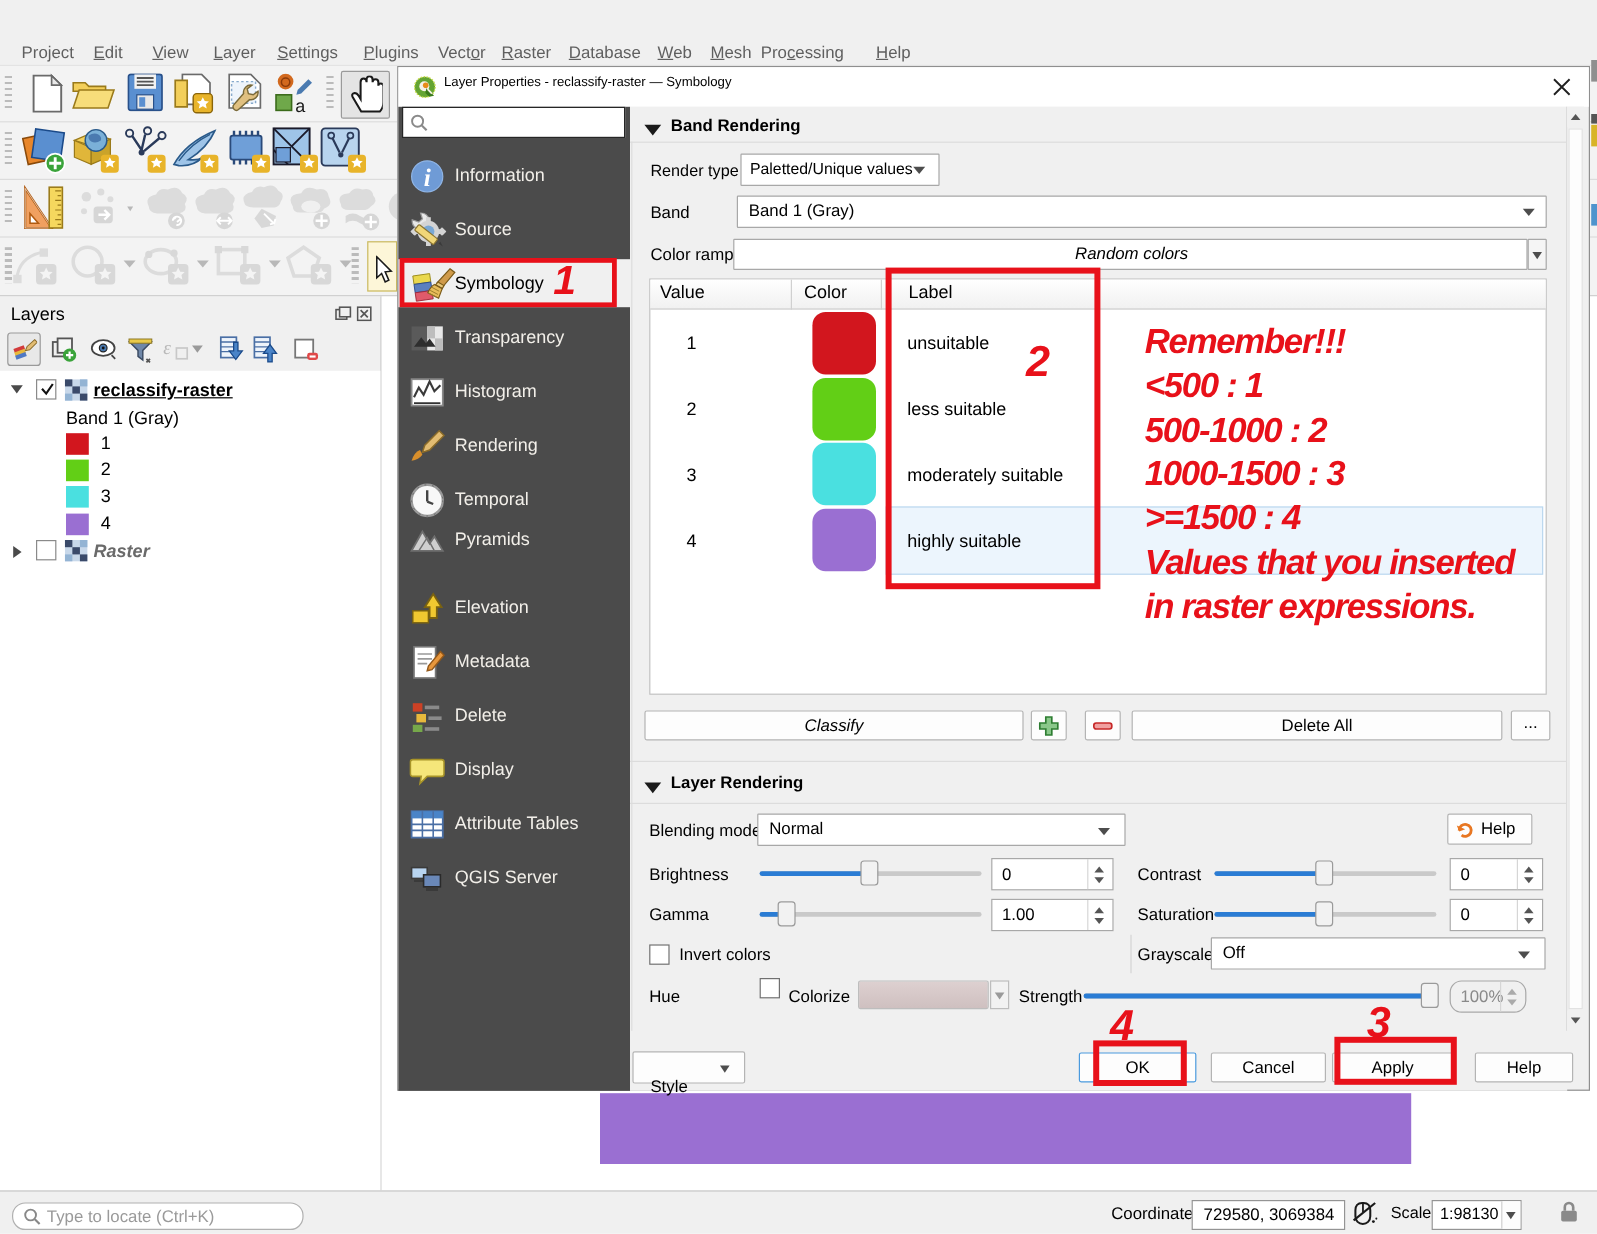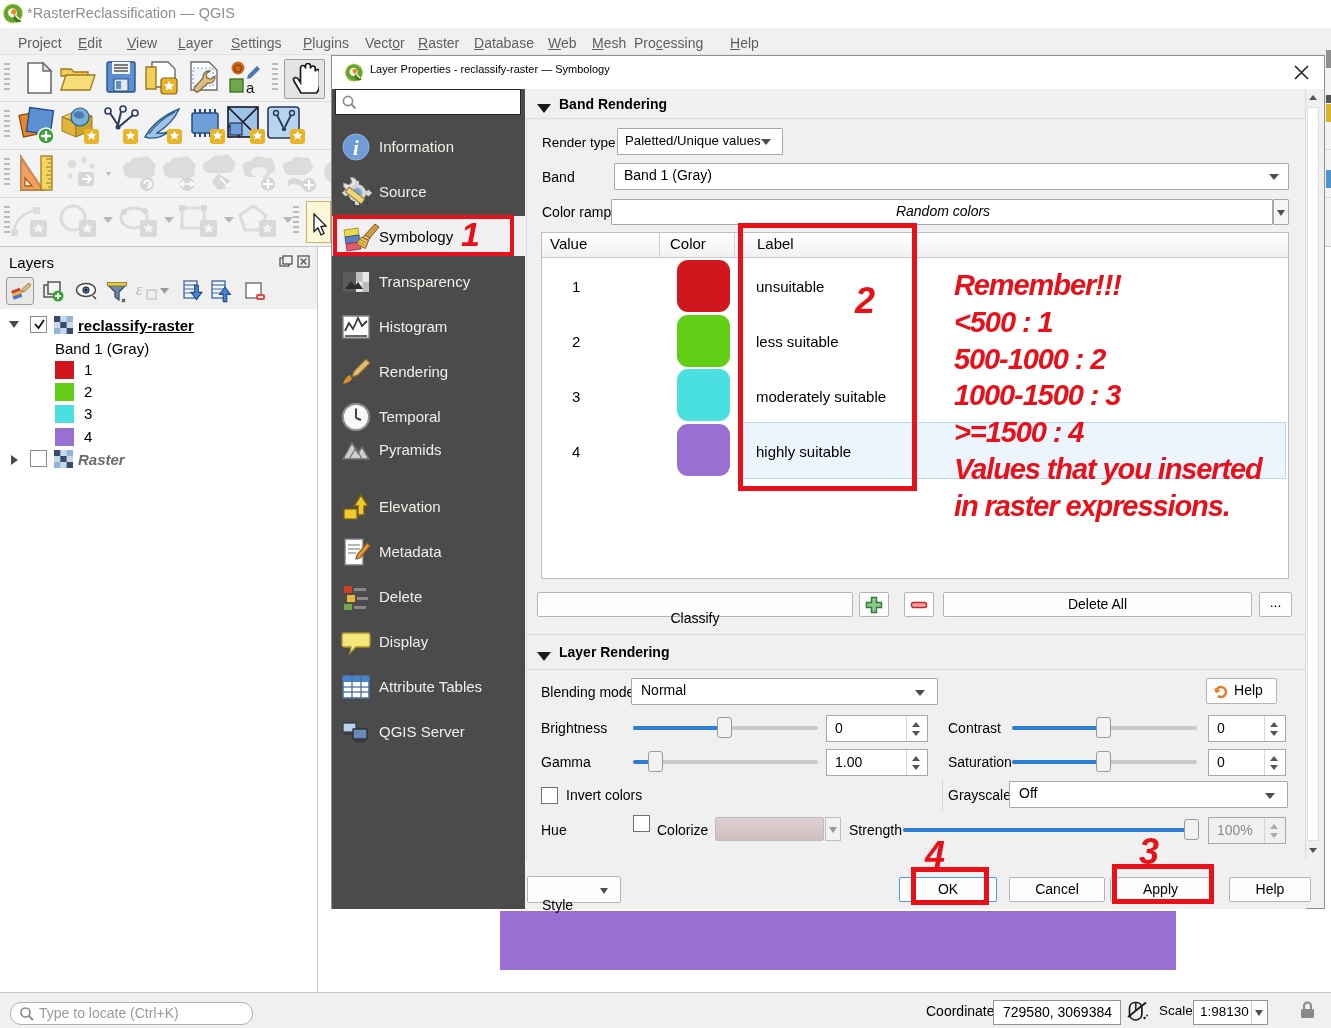--- a/index.html
+++ b/index.html
@@ -26,30 +26,20 @@
 .spin .arrs { position:absolute; right:1px; top:0; width:20px; height:25px; border-left:1px solid #d6d6d6; }
 .uparr { position:absolute; left:5px; top:6px; width:0; height:0; border-left:4px solid transparent; border-right:4px solid transparent; border-bottom:5px solid #555; }
 .dnarr { position:absolute; left:5px; bottom:5px; width:0; height:0; border-left:4px solid transparent; border-right:4px solid transparent; border-top:5px solid #555; }
 .menu-item { position:absolute; top:7px; color:#5f5f5f; }
 .gico { fill:#cfcfcf; }
 </style>
 </head>
 <body>
 <div id="root">
 
-<div class="ab" style="left:0;top:0;width:1331px;height:28px;background:#ffffff;">
-  <svg class="ab" style="left:3px;top:3px;" width="21" height="22" viewBox="0 0 21 22">
-    <circle cx="10" cy="10.5" r="9.5" fill="#64a433" stroke="#cadc4a" stroke-width="1.2" stroke-dasharray="1.5 1.2"></circle>
-    <circle cx="9.5" cy="9.8" r="4.6" fill="#f5f0e8"></circle>
-    <circle cx="10.8" cy="8.8" r="2.6" fill="#e88c1a"></circle>
-    <path d="M11.5 11.5 L18.5 18.5 l-4.5 1 -3.5 -3.5 z" fill="#3a7a1a"></path>
-    <path d="M12.5 12.5 l4 4" stroke="#f5f0e8" stroke-width="1.6"></path>
-  </svg>
-  <div class="ab txt" style="left:27px;top:5px;color:#8f8f8f;font-size:14.5px;">*RasterReclassification — QGIS</div>
-</div>
 
 <div class="ab" style="left:0;top:28px;width:1331px;height:27px;background:#f0f0f0;border-bottom:1px solid #e3e3e3;">
   <div class="menu-item" style="left:18px;">Project</div>
   <div class="menu-item" style="left:78px;"><u>E</u>dit</div>
   <div class="menu-item" style="left:127px;"><u>V</u>iew</div>
   <div class="menu-item" style="left:178px;"><u>L</u>ayer</div>
   <div class="menu-item" style="left:231px;"><u>S</u>ettings</div>
   <div class="menu-item" style="left:303px;"><u>P</u>lugins</div>
   <div class="menu-item" style="left:365px;">Vect<u>o</u>r</div>
   <div class="menu-item" style="left:418px;"><u>R</u>aster</div>
@@ -641,21 +631,21 @@
 
     <div class="ab red txt rnote" style="left:429px;top:180px;">Remember!!!</div>
     <div class="ab red txt rnote" style="left:429px;top:217px;">&lt;500 : 1</div>
     <div class="ab red txt rnote" style="left:429px;top:254px;">500-1000 : 2</div>
     <div class="ab red txt rnote" style="left:429px;top:290px;">1000-1500 : 3</div>
     <div class="ab red txt rnote" style="left:429px;top:327px;">&gt;=1500 : 4</div>
     <div class="ab red txt rnote" style="left:429px;top:401px;">in raster expressions.</div>
     <div class="ab red txt rnote" style="left:429px;top:364px;">Values that you inserted</div>
 
     <div class="btn" style="left:12px;top:503px;width:316px;height:25px;">
-          <div style="margin-top:17px;">Classify</div>
+          <div style="margin-top:3px;font-style:italic;">Classify</div>
         </div>
     <div class="btn" style="left:334px;top:503px;width:30px;height:25px;"><svg width="18" height="18" viewBox="0 0 18 18" style="margin-top:3px;">
             <path d="M6.5 1.5 h5 v5 h5 v5 h-5 v5 h-5 v-5 h-5 v-5 h5 z" fill="#8ac88a" stroke="#2e7d32" stroke-width="1.4"></path>
           </svg></div>
     <div class="btn" style="left:379px;top:503px;width:30px;height:25px;"><svg width="18" height="18" viewBox="0 0 18 18" style="margin-top:3px;">
             <rect x="1.5" y="6.5" width="15" height="5" rx="2" fill="#f0a0a0" stroke="#c62828" stroke-width="1.4"></rect>
           </svg></div>
     <div class="btn" style="left:418px;top:503px;width:309px;height:25px;">
           <div style="margin-top:3px;">Delete All</div>
         </div>
@@ -746,21 +736,21 @@
     <div class="ab txt" style="left:132px;top:733px;">Colorize</div>
     <div class="ab" style="left:190px;top:728px;width:109px;height:24px;background:linear-gradient(#ddd0d0,#cfc0c0);border:1px solid #bdbdbd;border-radius:2px;"></div>
     <div class="ab" style="left:300px;top:728px;width:16px;height:24px;background:#f2f2f2;border:1px solid #bdbdbd;">
           <div class="carr" style="left:3px;top:9px;border-left-width:4px;border-right-width:4px;border-top-color:#9a9a9a;"></div>
         </div>
     <div class="ab txt" style="left:324px;top:733px;">Strength</div>
     <div class="slider-track" style="left:378px;top:739px;width:290px;">
           <div class="slider-fill" style="width:288px;"></div>
           <div class="slider-handle" style="left:281px;"></div>
         </div>
-    <div class="spin" style="left:683px;top:728px;width:78px;background:#f0f0f0;">
+    <div class="spin" style="left:683px;top:728px;width:64px;background:#f0f0f0;border-radius:10px;">
           <div class="v" style="color:#8a8a8a;">100%</div>
           <div class="arrs">
             <div class="uparr" style="border-bottom-color:#aaa;"></div>
             <div class="dnarr" style="border-top-color:#aaa;"></div>
           </div>
         </div>
 
     <div class="ab red txt" style="left:400px;top:745px;font-size:36px;">4</div>
     <div class="ab red txt" style="left:614px;top:742px;font-size:36px;">3</div>
 

